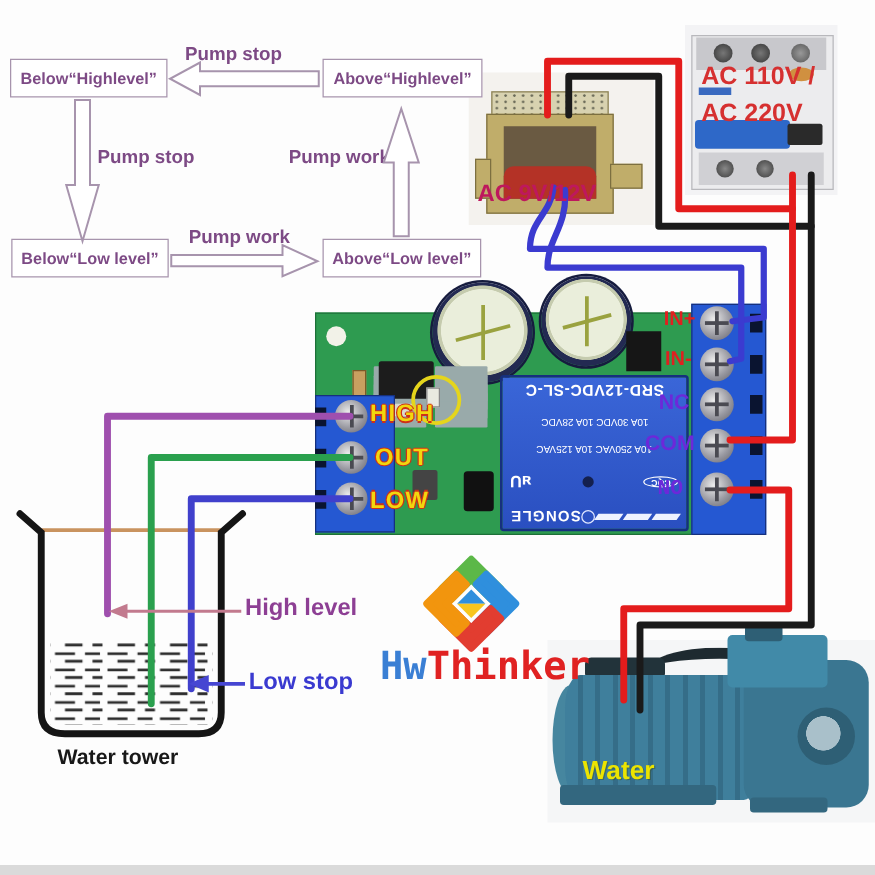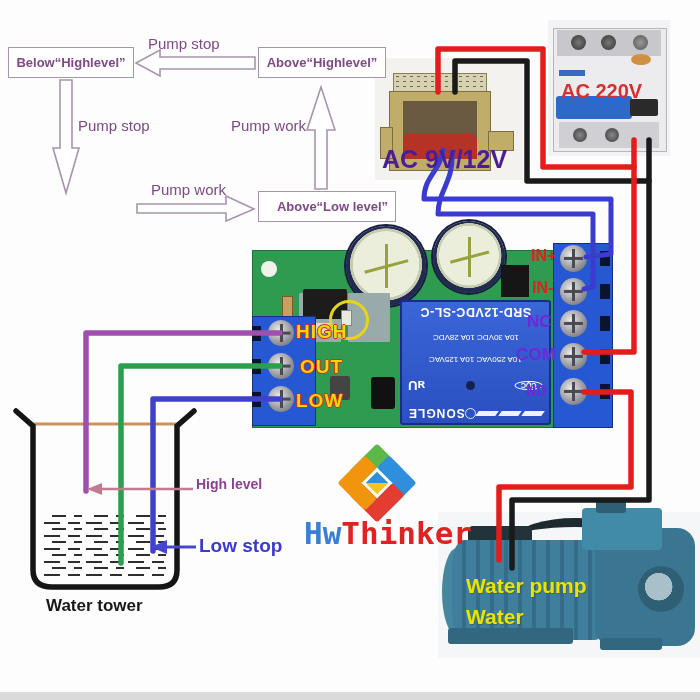--- a/index.html
+++ b/index.html
@@ -7,21 +7,21 @@
           font-family:"Liberation Sans",sans-serif;}
   .photo-bg{position:absolute;z-index:1;}
   .comp{position:absolute;z-index:2;}
   #overlay{position:absolute;left:0;top:0;z-index:3;pointer-events:none;}
   .lbl{position:absolute;z-index:4;font-weight:bold;white-space:nowrap;}
 
   
   .fbox{position:absolute;height:29px;background:#fff;border:1.6px solid #a794ad;
         color:#7d4a85;font-weight:bold;font-size:13px;display:flex;align-items:center;
         justify-content:center;z-index:2;white-space:nowrap;}
-  .flabel{position:absolute;color:#7d4a85;font-weight:normal;font-size:15px;z-index:2;white-space:nowrap;}
+  .flabel{position:absolute;color:#7d4a85;font-weight:bold;font-size:15px;z-index:2;white-space:nowrap;}
 
   
   .screw{position:absolute;border-radius:50%;
          background:radial-gradient(circle at 40% 38%,#ececec,#9a9aa2 55%,#60606a);}
   .screw::before,.screw::after{content:"";position:absolute;left:50%;top:15%;bottom:15%;
          width:3px;margin-left:-1.5px;background:#4a4a52;}
   .screw::after{transform:rotate(90deg);}
   .slot{position:absolute;background:#0a1430;}
 
   
@@ -56,21 +56,22 @@
 
 <div id="canvas">
 
   <div class="photo-bg" style="left:375px;top:58px;width:148px;height:122px;background:#f4f2ee;"></div>
   <div class="photo-bg" style="left:548px;top:20px;width:122px;height:136px;background:#f3f3f5;"></div>
   <div class="photo-bg" style="left:438px;top:512px;width:262px;height:146px;background:#f5f6f7;"></div>
   <div class="photo-bg" style="left:0;top:692px;width:700px;height:8px;background:#dadada;"></div>
 
   <div class="fbox" style="left:258px;top:47px;width:126px;">Above“Highlevel”</div>
   <div class="fbox" style="left:8px;top:47px;width:124px;">Below“Highlevel”</div>
-  <div class="fbox" style="left:258px;top:191px;width:125px;padding-left:11px;">Above“Low level”</div>
+  <div class="fbox" style="left:9px;top:191px;width:124px;">Below“Low level”</div>
+  <div class="fbox" style="left:258px;top:191px;width:125px;">Above“Low level”</div>
 
   <div class="flabel" style="left:148px;top:35px;">Pump stop</div>
   <div class="flabel" style="left:78px;top:117px;">Pump stop</div>
   <div class="flabel" style="left:231px;top:117px;">Pump work</div>
   <div class="flabel" style="left:151px;top:181px;">Pump work</div>
 
   <div class="comp" style="left:393px;top:73px;width:92px;height:19px;background:#d8d2b0;border:1px solid #8a8055;
               background-image:radial-gradient(#6a6a58 1px,transparent 1.4px);background-size:7px 5px;"></div>
   <div class="comp" style="left:389px;top:91px;width:100px;height:78px;background:#c0ad6a;border:1px solid #7c6f40;"></div>
   <div class="comp" style="left:403px;top:101px;width:74px;height:58px;background:#6a5a42;"></div>
@@ -209,35 +210,35 @@
     </g>
 
     <g>
       <line x1="193" y1="489" x2="99" y2="489" stroke="#c27a8e" stroke-width="2.5"></line>
       <polygon points="87,489 102,483 102,495" fill="#c27a8e"></polygon>
       <line x1="196" y1="547" x2="164" y2="547" stroke="#4646d2" stroke-width="3"></line>
       <polygon points="151,547 167,540 167,554" fill="#4646d2"></polygon>
     </g>
   </svg>
 
-  <div class="lbl" style="left:382px;top:145px;font-size:25px;color:#4c1d95;">AC 9V/12V</div>
-
+  <div class="lbl" style="left:382px;top:145px;font-size:19px;color:#be185d;">AC 9V/12V</div>
+
+  <div class="lbl" style="left:561px;top:50px;font-size:20px;color:#d63030;">AC 110V /</div>
   <div class="lbl" style="left:561px;top:80px;font-size:20px;color:#d63030;">AC 220V</div>
 
   <div class="lbl tl" style="left:296px;top:321px;">HIGH</div>
   <div class="lbl tl" style="left:300px;top:356px;">OUT</div>
   <div class="lbl tl" style="left:296px;top:390px;">LOW</div>
 
   <div class="lbl tr" style="left:531px;top:247px;">IN+</div>
   <div class="lbl tr" style="left:532px;top:279px;">IN-</div>
   <div class="lbl tm" style="left:527px;top:312px;">NC</div>
   <div class="lbl tm" style="left:516px;top:345px;">COM</div>
   <div class="lbl tm" style="left:526px;top:382px;font-family:Liberation Mono, monospace;">NO</div>
 
-  <div class="lbl" style="left:196px;top:476px;font-size:14px;color:#8d3f94;">High level</div>
+  <div class="lbl" style="left:196px;top:476px;font-size:19px;color:#8d3f94;">High level</div>
   <div class="lbl" style="left:199px;top:535px;font-size:19px;color:#3a3ad0;">Low stop</div>
   <div class="lbl" style="left:46px;top:596px;font-size:17px;color:#181818;">Water tower</div>
 
-  <div class="lbl" style="left:466px;top:574px;font-size:21px;color:#ece400;text-shadow:1px 1px 0 rgba(60,70,0,.35);">Water pump</div>
   <div class="lbl" style="left:466px;top:605px;font-size:21px;color:#ece400;text-shadow:1px 1px 0 rgba(60,70,0,.35);">Water</div>
 
 
 </div>
 
 </body></html>

